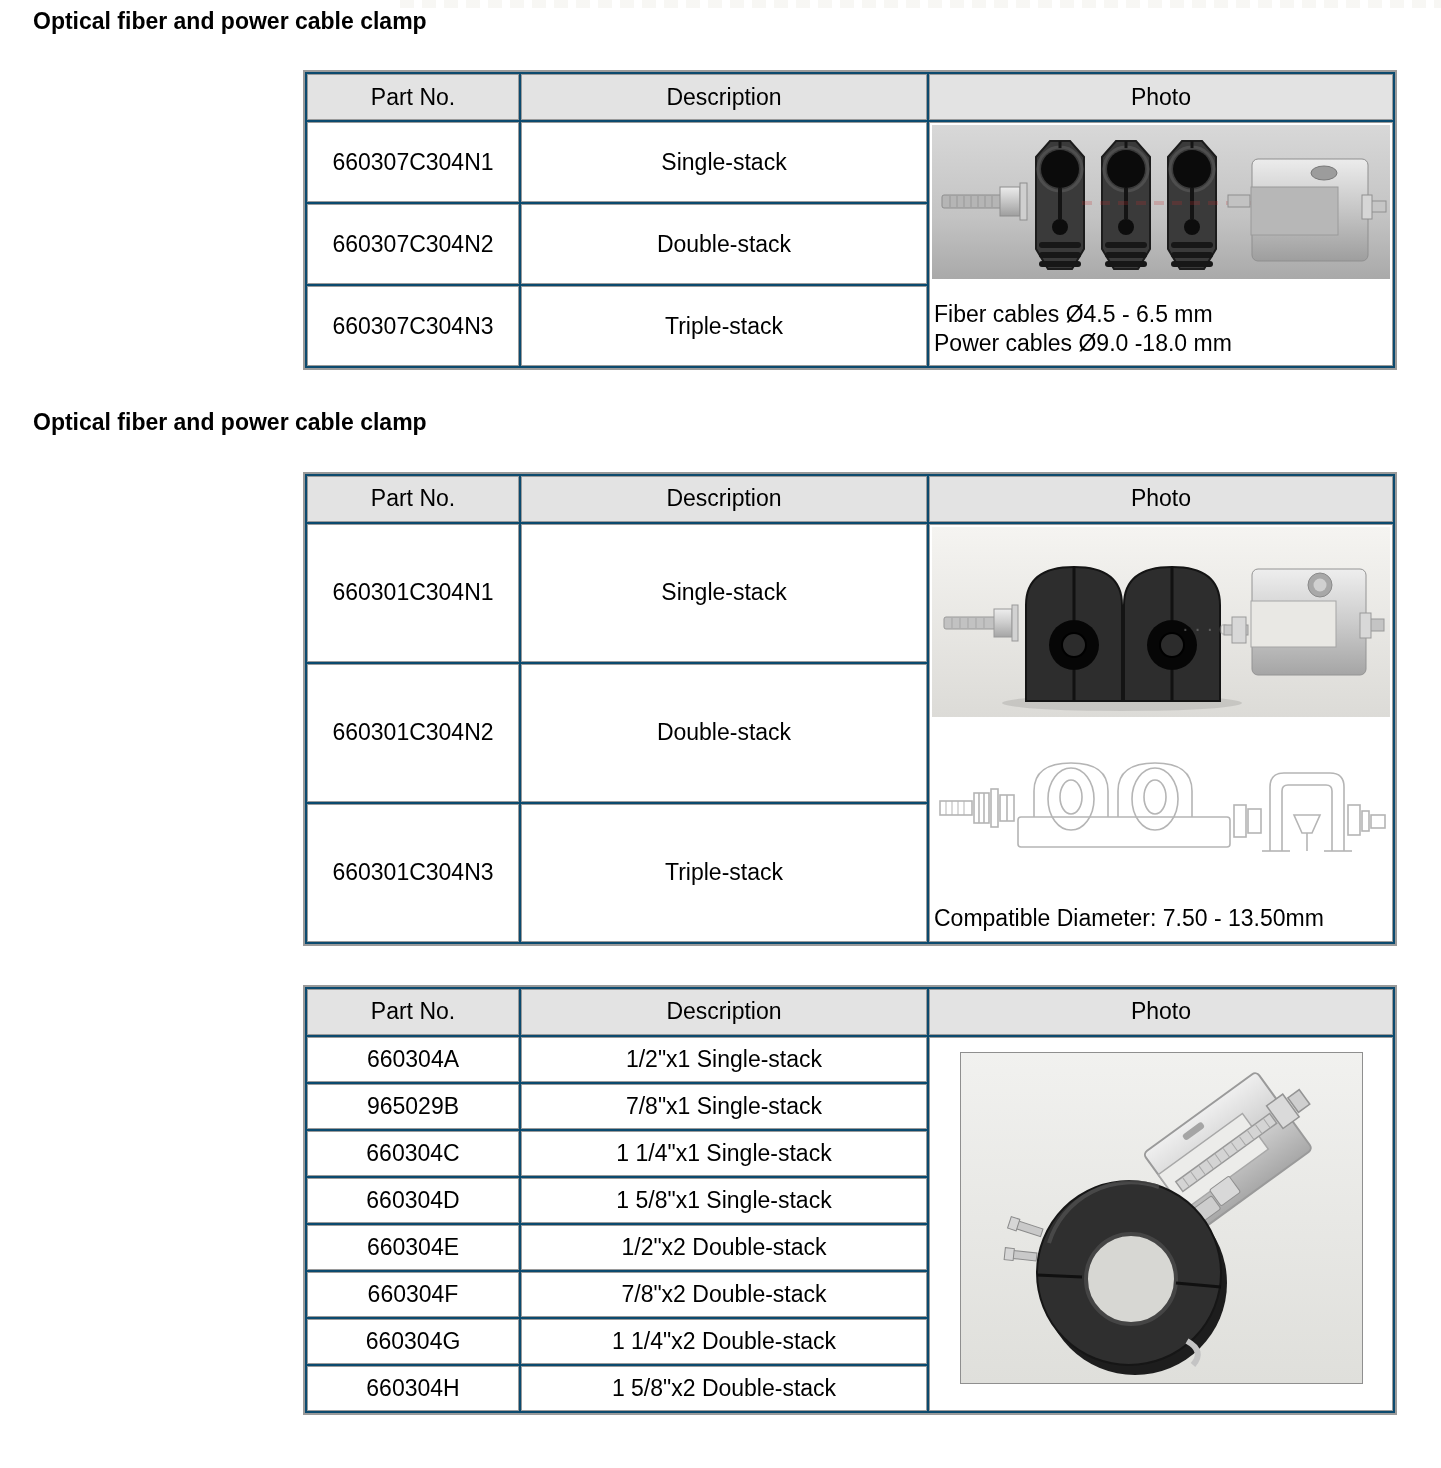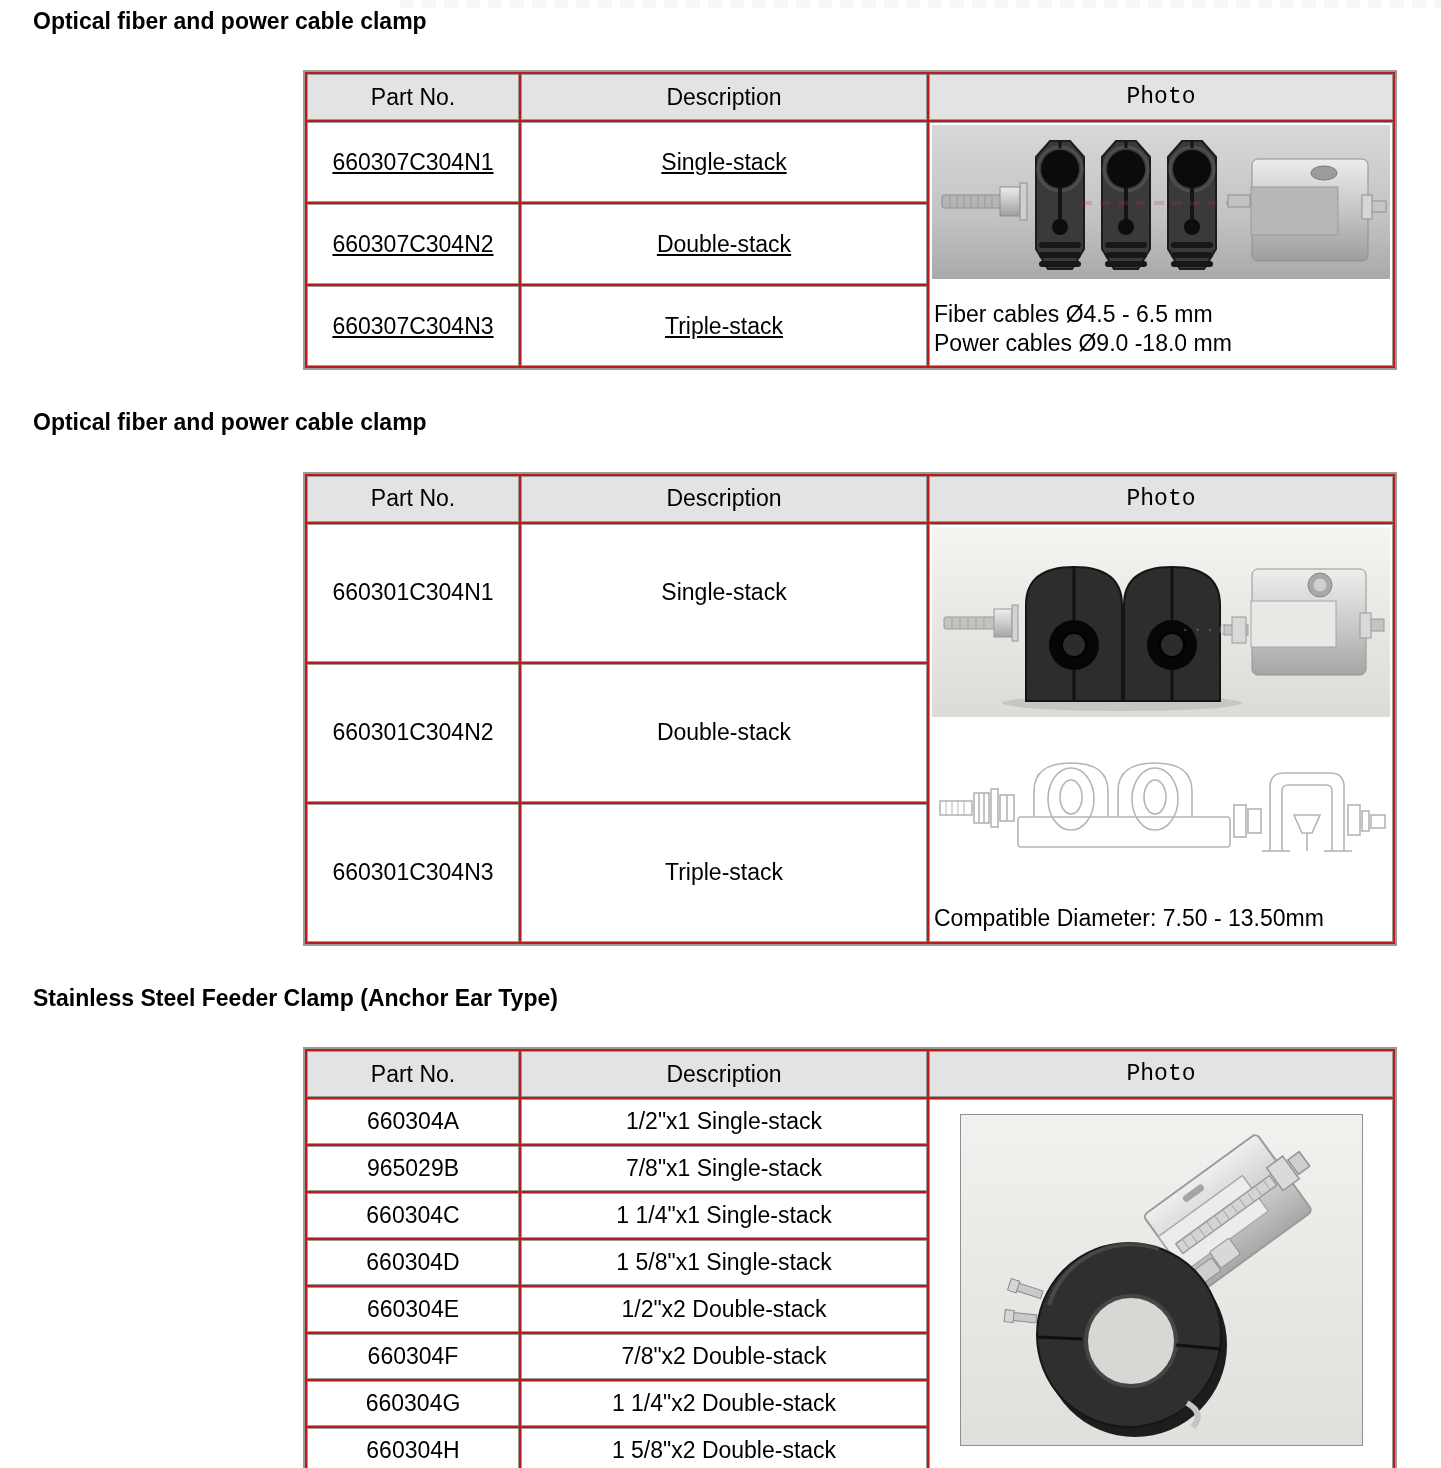--- a/index.html
+++ b/index.html
@@ -12,32 +12,32 @@
     background:repeating-linear-gradient(90deg,#f0efe9 0 14px,#ffffff 14px 22px);
   }
   .doc{padding-top:8px;}
   .section-heading{
     font-size:23px;font-weight:bold;line-height:1.15;
     margin:0 11px 36px 33px;
   }
   table.parts-table{
     margin:0 0 39px 303px;
     border-collapse:separate;border-spacing:2px;
-    border:2px solid #9a9a9a;background:#b91c1c;
+    border:2px solid #9a9a9a;background:#0c4a6e;
   }
   .parts-table th,.parts-table td{
     border:1px solid #9a9a9a;
     font-size:23px;font-weight:normal;text-align:center;
     padding:0;color:#000;background:#fff;
   }
   .parts-table th{background:#e3e3e3;height:44px;}
   .col-part{width:210px;}
   .col-desc{width:404px;}
-  .col-photo{width:462px;font-family:Liberation Mono, monospace;}
-  .t1 .row-cell{height:78px;text-decoration:underline;}
+  .col-photo{width:462px;}
+  .t1 .row-cell{height:78px;}
   .t2 .row-cell{height:136px;}
   .t3 .row-cell{height:43px;}
   td.photo-cell{vertical-align:top;text-align:left;padding:0;}
   .photo-wrap{display:flex;flex-direction:column;}
   .t1 .photo-wrap{height:240px;}
   .t2 .photo-wrap{height:414px;}
   .t3 .photo-wrap{height:372px;}
   .photo-img{display:block;margin:2px auto 0 auto;}
   .caption{
     margin-top:auto;text-align:left;
@@ -224,21 +224,20 @@
         <td class="row-cell">660301C304N2</td>
         <td class="row-cell">Double-stack</td>
       </tr>
       <tr>
         <td class="row-cell">660301C304N3</td>
         <td class="row-cell">Triple-stack</td>
       </tr>
     </tbody>
   </table>
 
-  <h2 class="section-heading">Stainless Steel Feeder Clamp (Anchor Ear Type)</h2>
 
   <table class="parts-table t3">
     <thead>
       <tr>
         <th class="col-part">Part No.</th>
         <th class="col-desc">Description</th>
         <th class="col-photo">Photo</th>
       </tr>
     </thead>
     <tbody>

